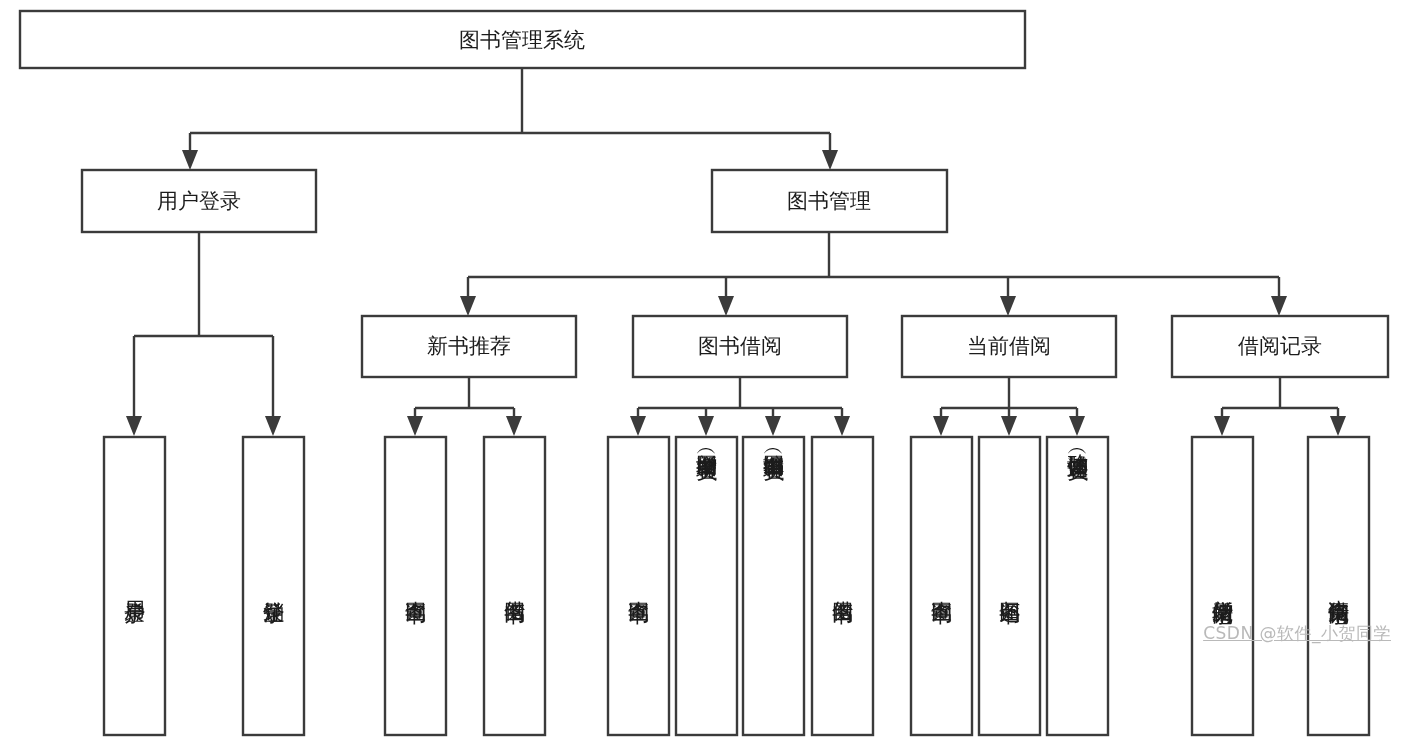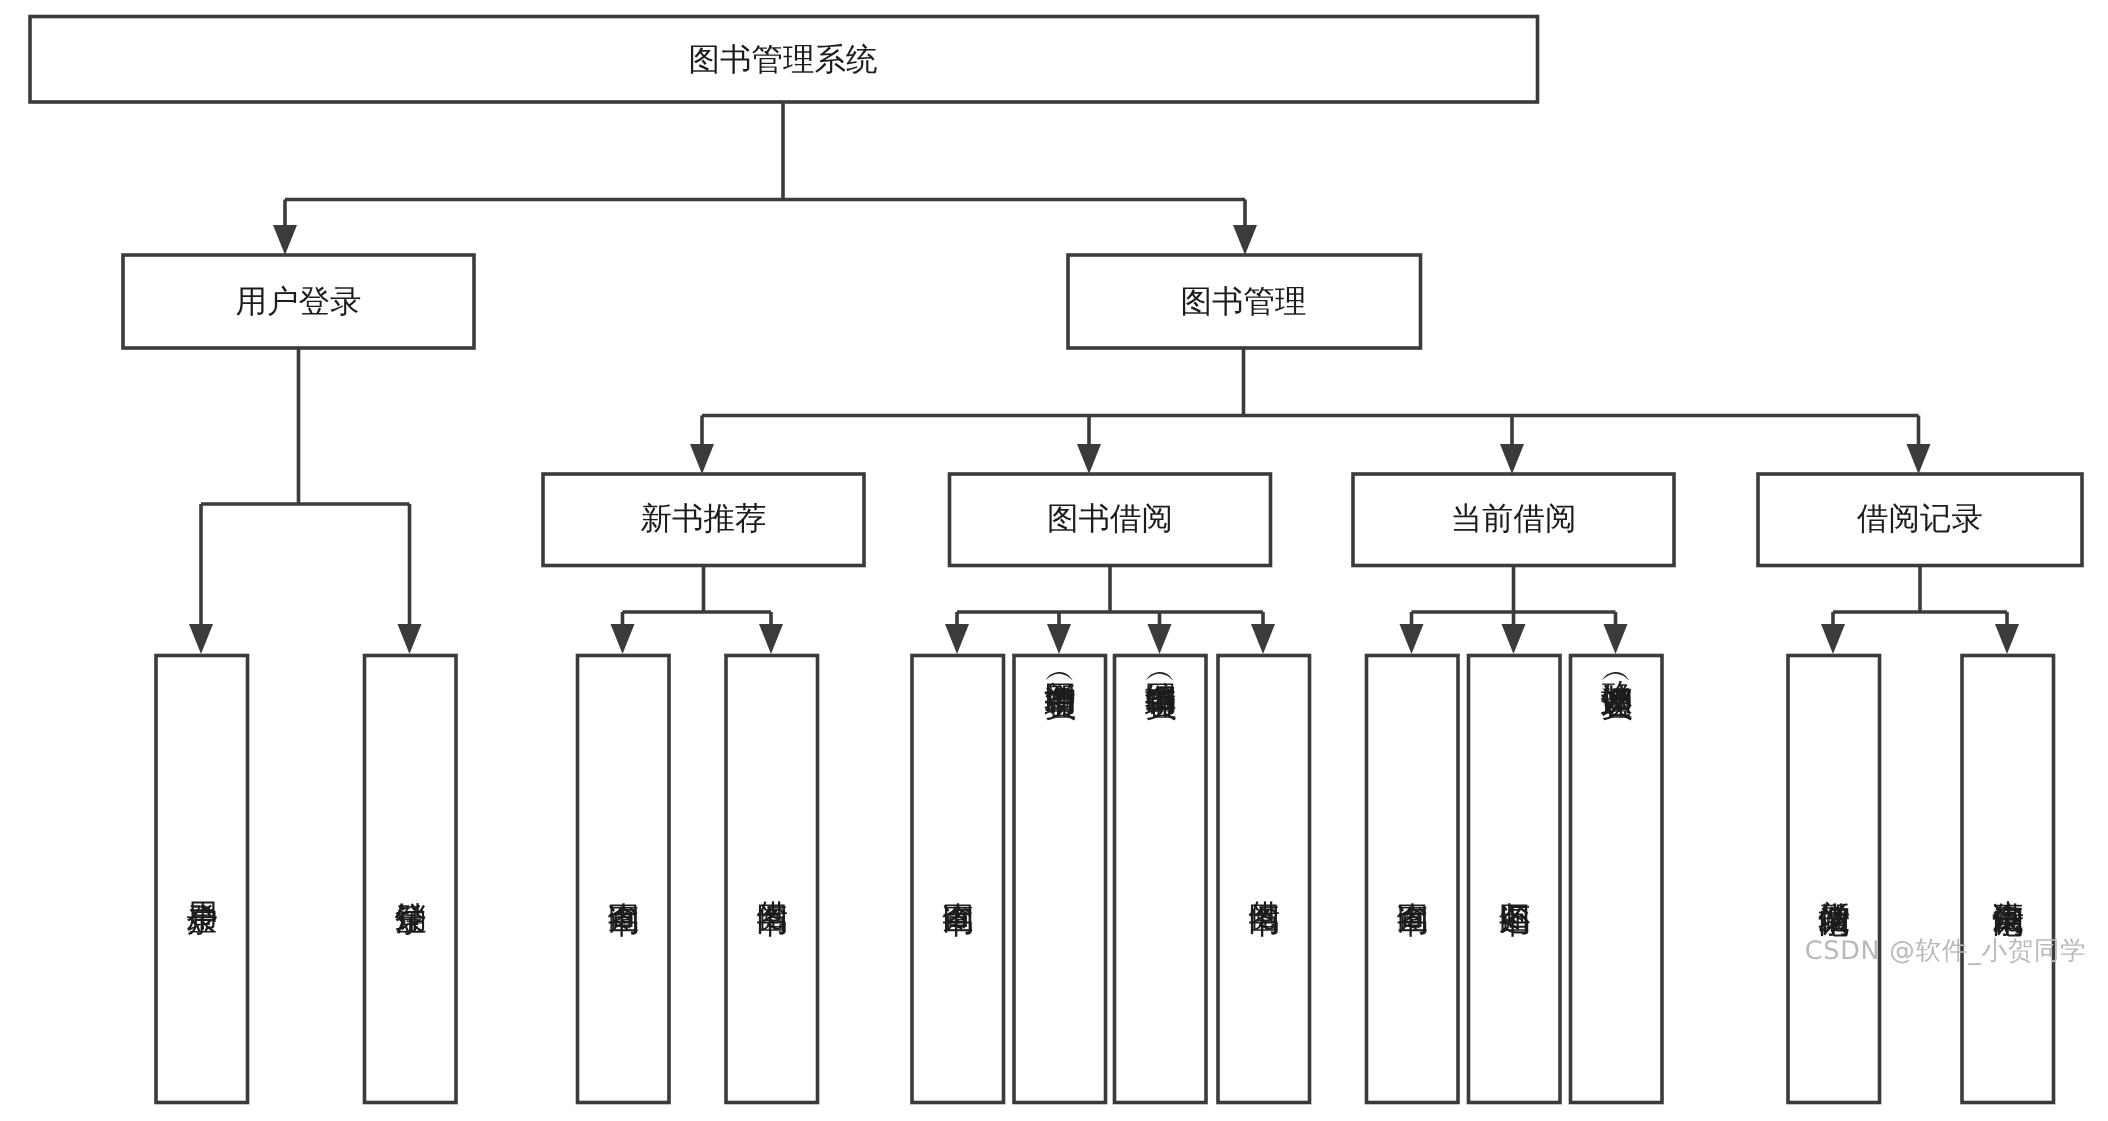--- a/index.html
+++ b/index.html
@@ -70,20 +70,21 @@
   }
   .watermark {
     position: absolute;
     right: 14px;
     bottom: 6px;
     font-family: "DejaVu Sans", "Liberation Sans", sans-serif;
     font-size: 17px;
     color: #b9b9b9;
     letter-spacing: 0.5px;
     white-space: nowrap;
+    text-decoration: underline;
   }
 </style>
 </head>
 <body>
 
 <div id="diagram-root">
 
   <svg class="diagram-canvas" viewBox="0 0 1405 747">
 
     <g>

